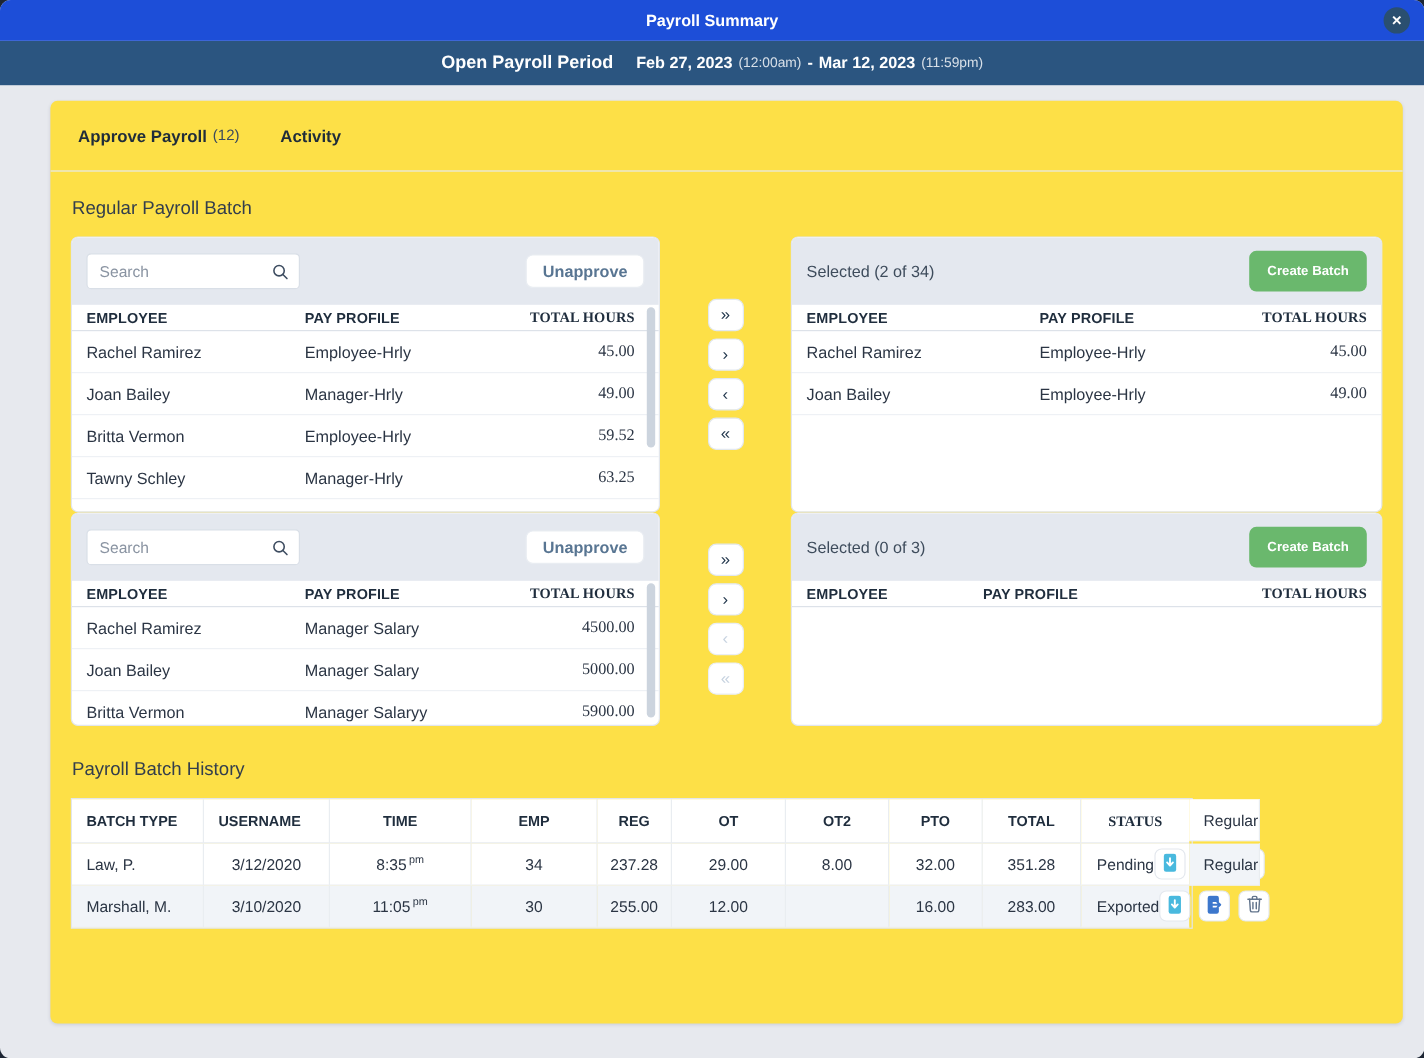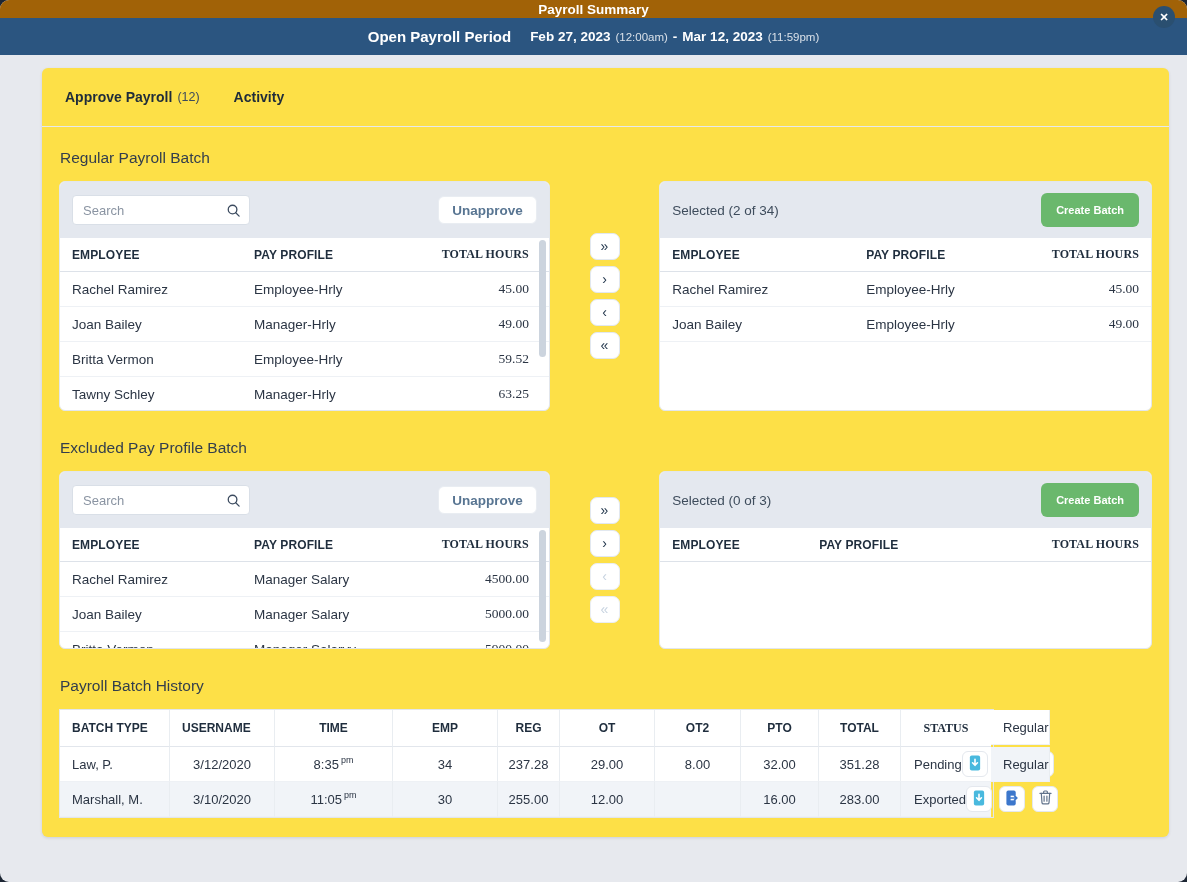--- a/index.html
+++ b/index.html
@@ -1,21 +1,21 @@
 <!DOCTYPE html>
 <html><head>
 <meta charset="utf-8">
 <style>
   * { box-sizing: border-box; margin: 0; padding: 0; }
   html,body { background:#1d2634; }
   body { font-family:"Liberation Sans", sans-serif; }
   .window { width:1187px; height:882px; border-radius:9px; overflow:hidden; background:#e7e9ee; position:relative; }
 
   
-  .titlebar { height:18px; background:#a16207; display:flex; align-items:center; justify-content:center; position:relative; }
+  .titlebar { height:34px; background:#1d4ed8; display:flex; align-items:center; justify-content:center; position:relative; }
   .titlebar-title { color:#fff; font-size:13.5px; font-weight:700; }
   .close-btn { position:absolute; right:12px; top:6px; width:22px; height:22px; border-radius:50%; background:#2a4f70; border:none; color:#fff; font-size:11px; font-weight:700; display:flex; align-items:center; justify-content:center; cursor:pointer; }
 
   
   .period-bar { height:37px; background:#2b5580; display:flex; align-items:center; justify-content:center; gap:19px; color:#fff; }
   .period-label { font-size:15px; font-weight:700; }
   .period-range { font-size:13.5px; font-weight:700; display:flex; align-items:center; gap:5px; }
   .period-time { font-size:11.5px; font-weight:400; color:rgba(255,255,255,.82); }
 
   
@@ -45,21 +45,21 @@
 
   .panel-band { height:56px; background:#e4e8ef; display:flex; align-items:center; justify-content:space-between; padding:0 12px; }
   .search-wrap { position:relative; }
   .search-input { width:178px; height:30px; border:1px solid #d9dfe7; border-radius:4px; padding:0 30px 0 10px; font-size:13px; font-family:inherit; color:#333; background:#fff; }
   .search-input::placeholder { color:#8a94a2; }
   .search-glyph { position:absolute; right:9px; top:8px; }
   .btn-unapprove { height:28px; padding:0 13px; background:#fff; border:1px solid #e9edf2; border-radius:6px; color:#587592; font-weight:700; font-size:13.5px; font-family:inherit; cursor:pointer; }
   .selected-label { font-size:13.5px; color:#3e4c5c; }
   .btn-create { height:34px; padding:0 15px; background:#6ab86d; border:none; border-radius:6px; color:#fff; font-weight:600; font-size:11px; font-family:inherit; cursor:pointer; }
 
-  .grid-head { display:grid; height:34px; align-items:center; border-bottom:1px solid #dde2e9; font-size:12px; font-weight:700; color:#1f2d3d; padding:0 12px; letter-spacing:.01em; }
+  .grid-head { display:grid; height:22px; align-items:center; border-bottom:1px solid #dde2e9; font-size:12px; font-weight:700; color:#1f2d3d; padding:0 12px; letter-spacing:.01em; }
   .grid-row  { display:grid; height:35px; align-items:center; border-bottom:1px solid #eef1f5; font-size:13.5px; color:#2b3544; padding:0 12px; }
   .cols-a { grid-template-columns:182px 1fr 96px; }
   .cols-b { grid-template-columns:194px 1fr 96px; }
   .cols-c { grid-template-columns:147px 1fr 96px; }
   .pr20 { padding-right:20px; }
   .num { text-align:right;font-family:Liberation Serif, serif; }
   .scroll-thumb { position:absolute; right:3px; width:7px; border-radius:4px; background:#ccd4de; cursor:pointer; }
   .thumb-1 { top:58px; height:117px; }
   .thumb-2 { top:58px; height:112px; }
 
@@ -188,21 +188,20 @@
             <div class="grid-row cols-b">
               <span>Joan Bailey</span>
               <span>Employee-Hrly</span>
               <span class="num">49.00</span>
             </div>
           </div>
         </div>
       </div>
 
       <div class="section">
-        <div class="section-title mt28">Excluded Pay Profile Batch</div>
         <div class="dual">
 
           <div class="panel panel-left h178">
             <div class="panel-band">
               <span class="search-wrap">
                 <input class="search-input" placeholder="Search" style="">
                 <span class="search-glyph">
                   <svg viewBox="0 0 16 16" width="15" height="15" fill="none" stroke="#3d4c60" stroke-width="1.4" stroke-linecap="round">
                       <circle cx="7" cy="7" r="4.6"></circle>
                       <path d="M10.4 10.4L14 14"></path>

